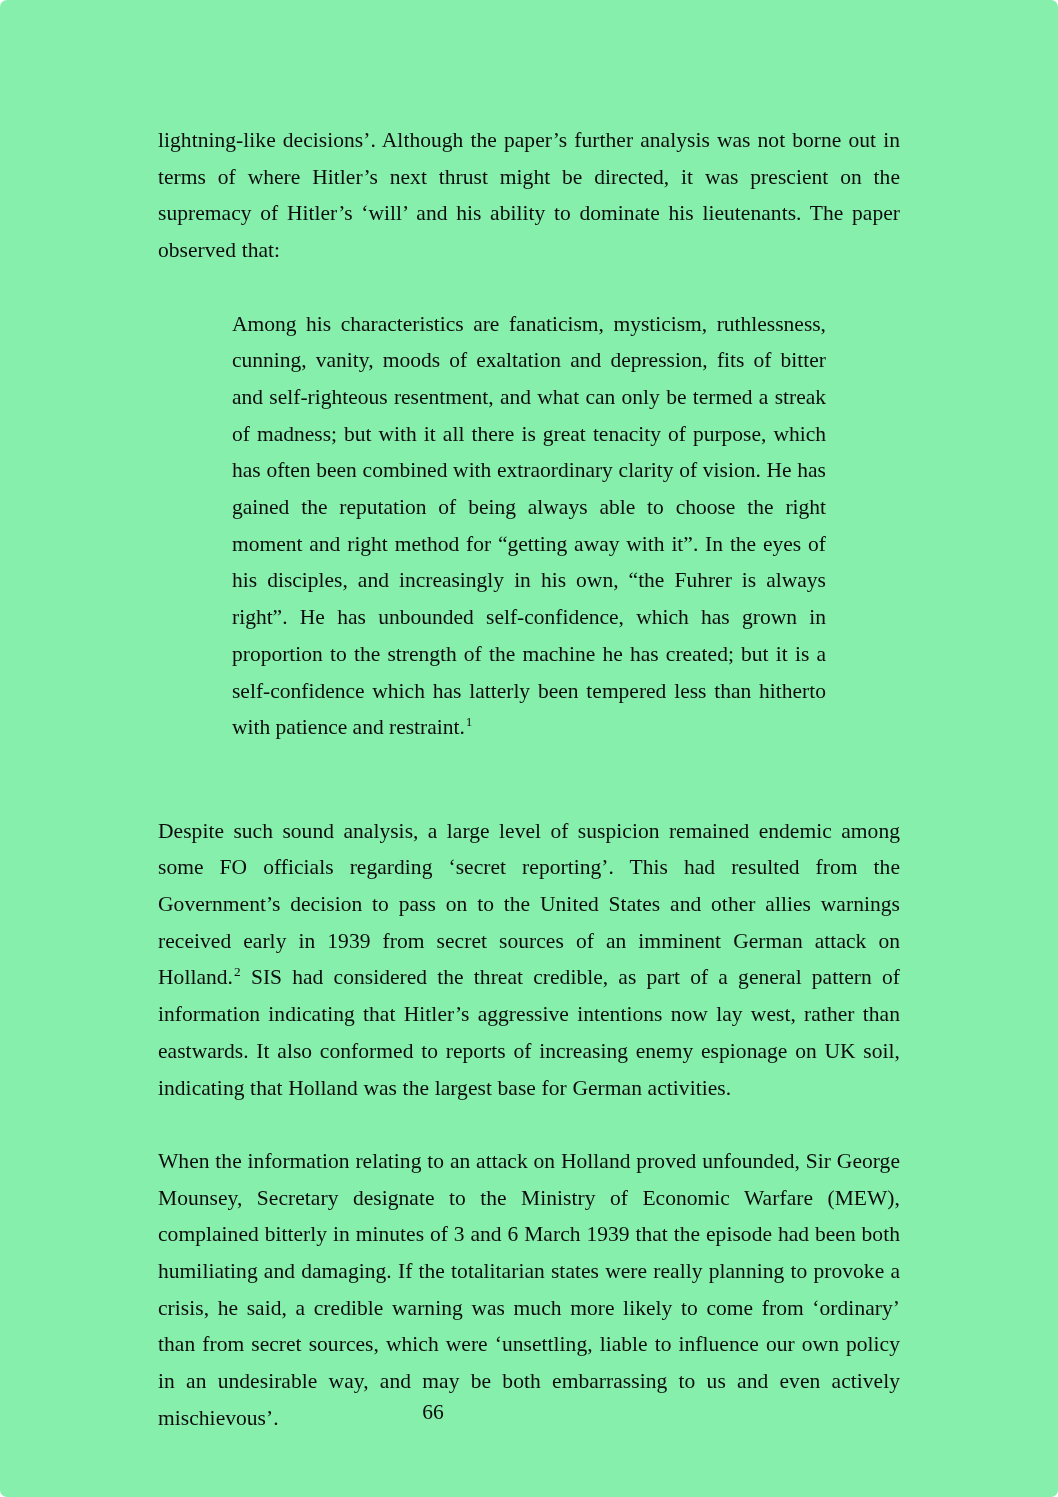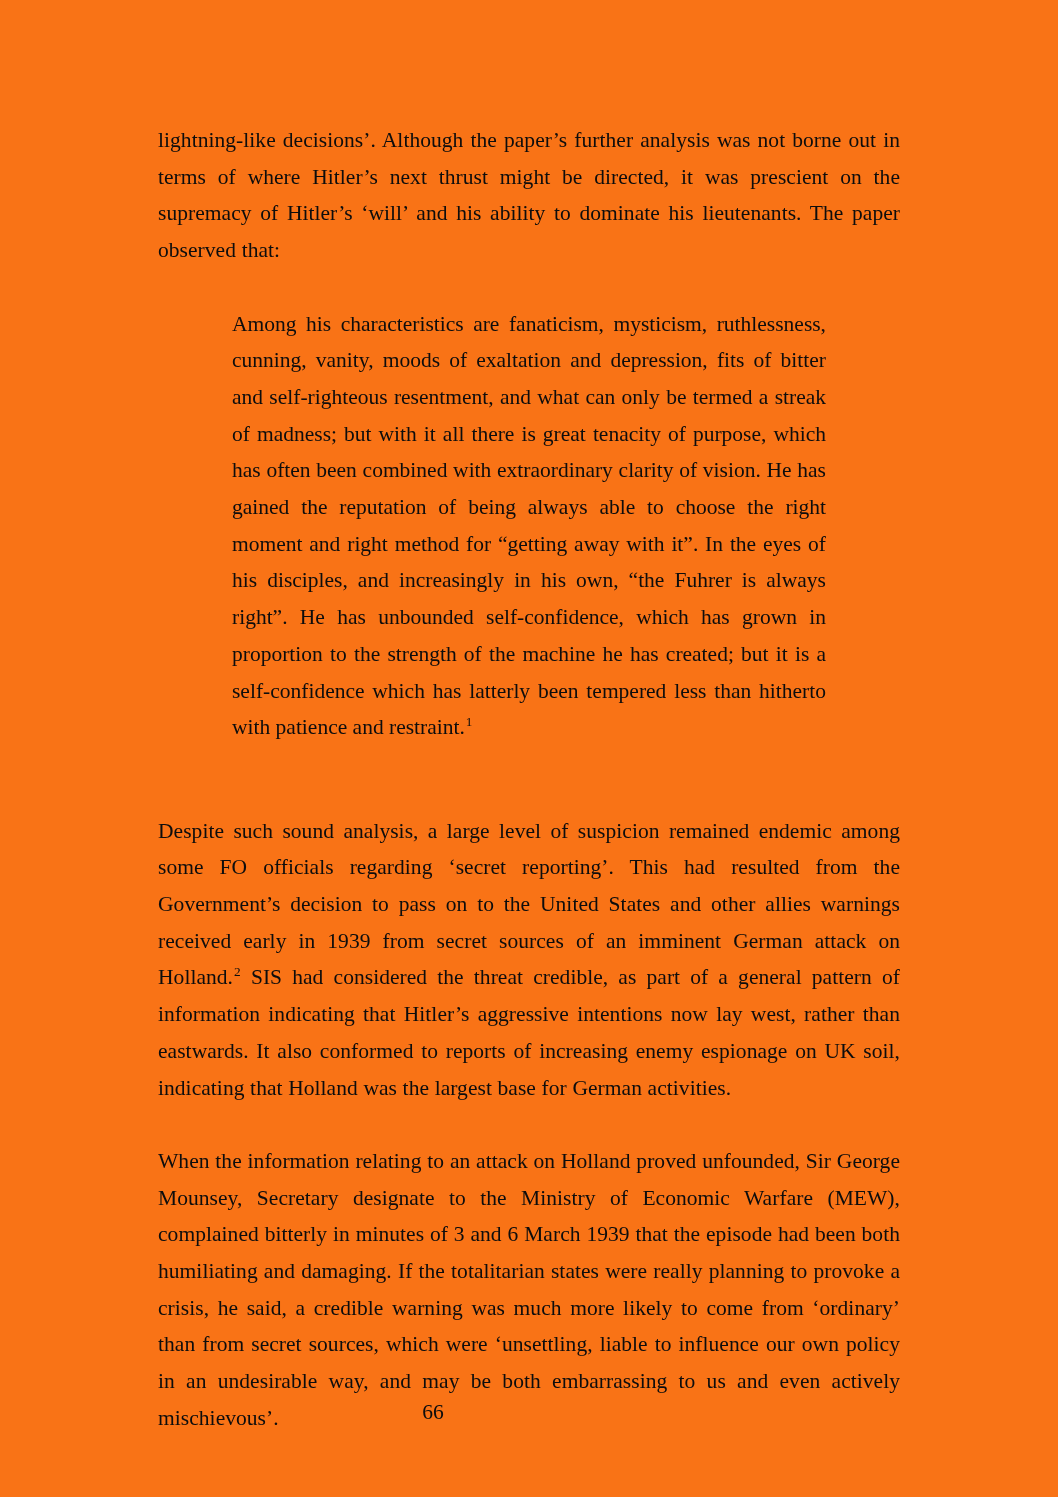--- a/index.html
+++ b/index.html
@@ -8,23 +8,24 @@
     background: #ffffff;
   }
   body {
     font-family: "Liberation Serif", "DejaVu Serif", serif;
     color: #0d0d0d;
   }
   .page {
     position: relative;
     width: 1058px;
     height: 1497px;
-    background: #f97316;
+    background: #86efac;
     overflow: hidden;
     box-sizing: border-box;
+    border-radius: 7px;
   }
   .content {
     position: absolute;
     left: 158px;
     top: 122px;
     width: 742px;
   }
   p.body-para {
     margin: 0;
     font-size: 21.5px;

